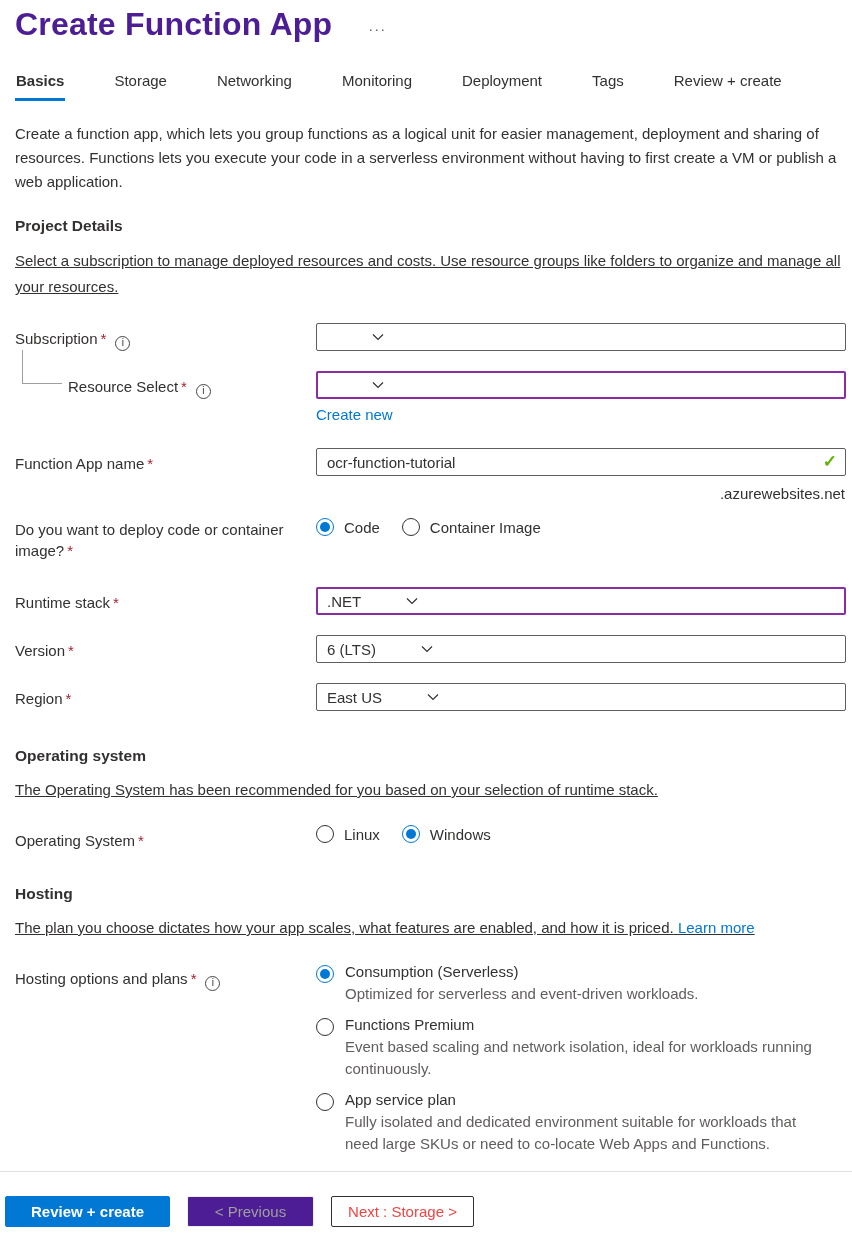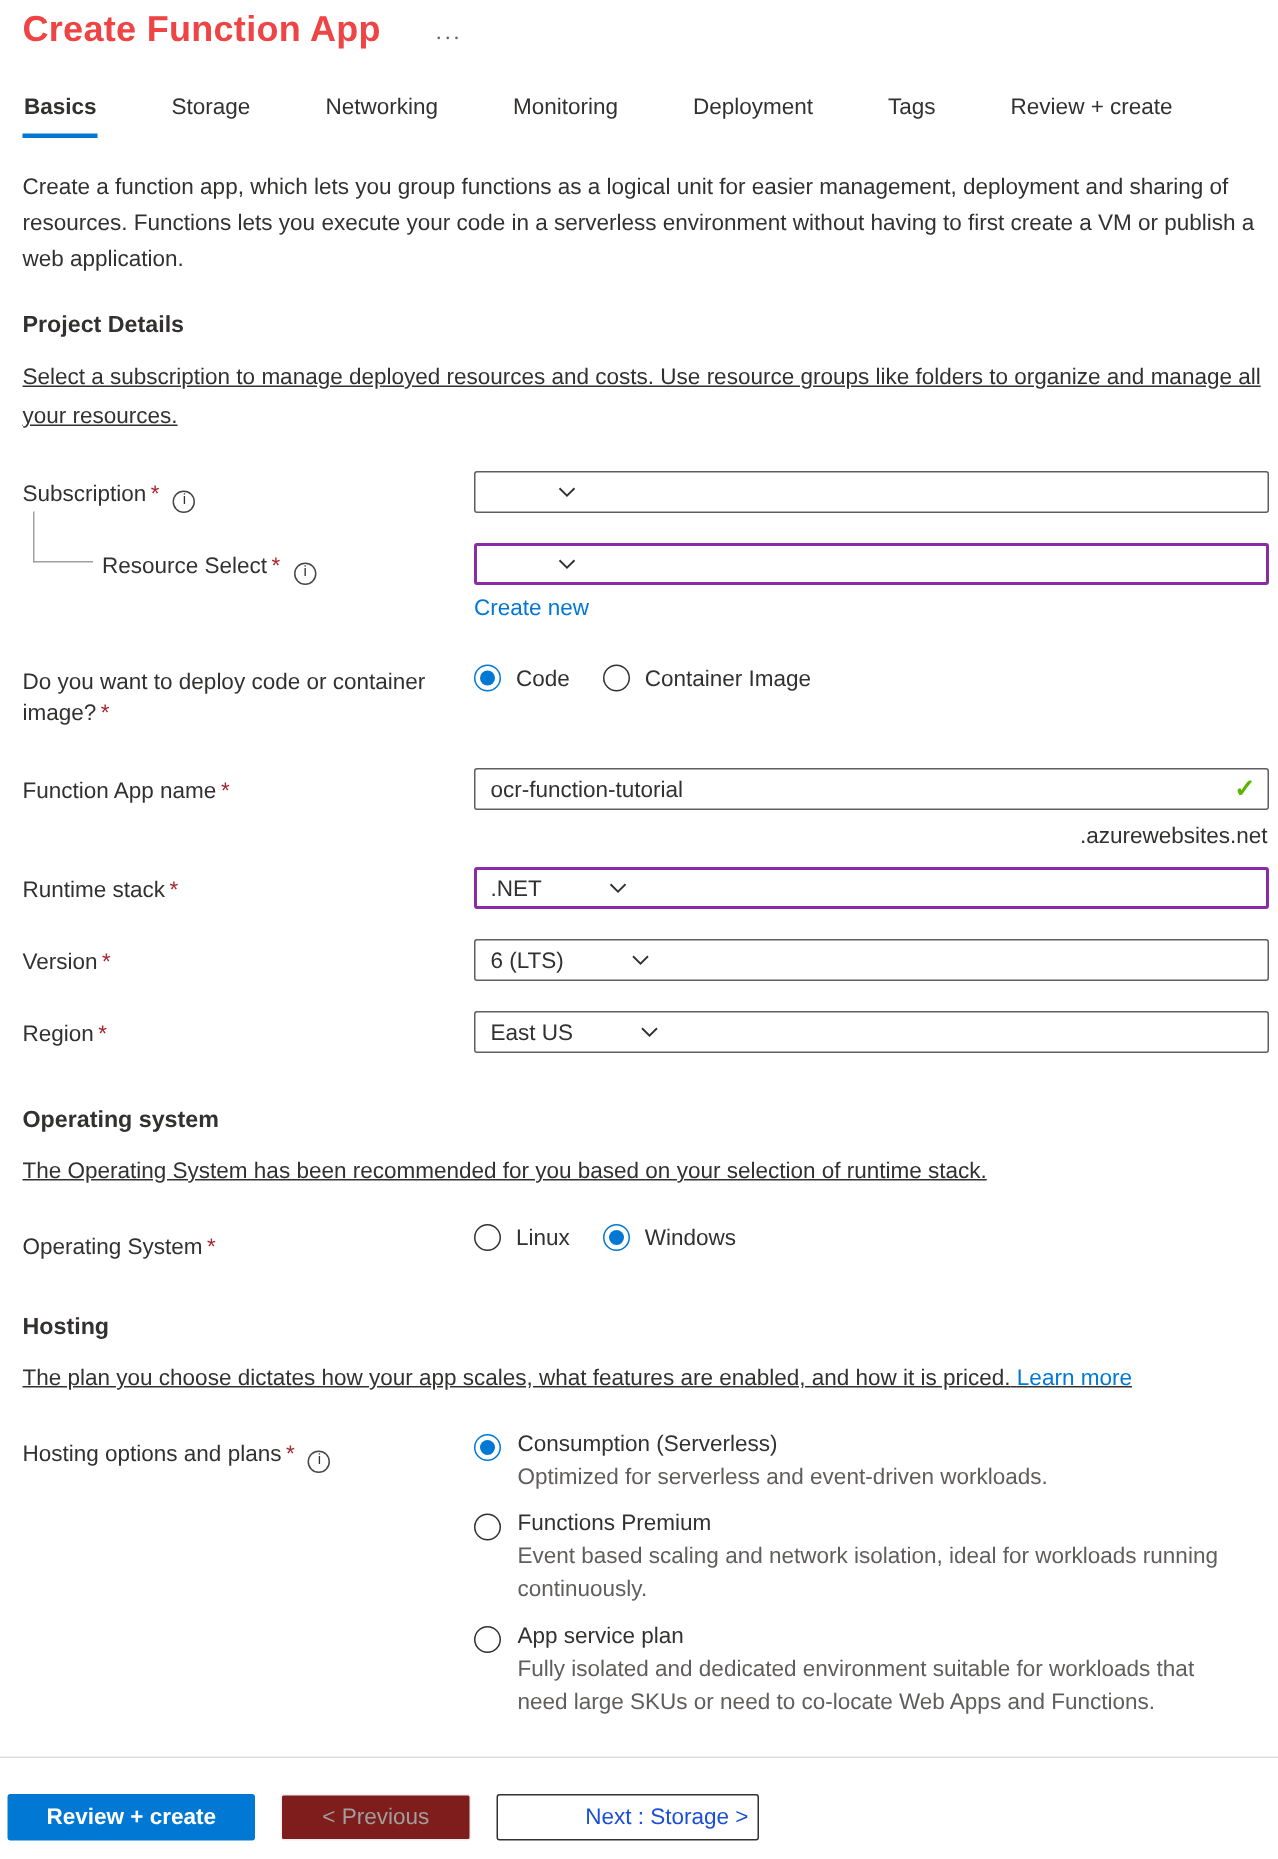--- a/index.html
+++ b/index.html
@@ -3,21 +3,21 @@
 <meta charset="utf-8">
 <style>
   * { box-sizing: border-box; }
   html,body { margin:0; padding:0; background:#fff; }
   body { font-family:"Liberation Sans", sans-serif; color:#323130; }
   .page { position:relative; width:852px; height:1239px; background:#fff; overflow:hidden; }
   .content { padding:6px 6px 0 15px; }
 
   
   .title-row { display:flex; align-items:center; gap:36px; }
-  .page-title { font-size:24px; font-weight:700; color:#ef4444; letter-spacing:0.2px; }
+  .page-title { font-size:32px; font-weight:700; color:#4c1d95; letter-spacing:0.2px; }
   .more-icon { color:#605e5c; font-size:15px; letter-spacing:1px; margin-top:8px; cursor:pointer; }
 
   
   .tabs { display:flex; gap:48px; margin-top:29px; font-size:15px; }
   .tab { padding:0 1px 9px 1px; color:#323130; cursor:pointer; border-bottom:3px solid transparent; }
   .tab.active { font-weight:700; border-bottom-color:#0078d4; }
 
   .intro { margin-top:21px; font-size:15px; line-height:24px; max-width:836px; }
 
   .section-heading { margin-top:23px; font-size:15.5px; font-weight:700; color:#323130; }
@@ -65,22 +65,22 @@
   .hosting-option .radio { margin-top:2px; }
   .hosting-text { margin-left:11px; }
   .hosting-label { font-size:15px; color:#323130; cursor:pointer; }
   .hosting-desc { font-size:15px; color:#605e5c; line-height:22px; margin-top:3px; max-width:480px; }
 
   
   .footer { position:absolute; left:0; right:0; bottom:0; border-top:1px solid #e1dfdd;
             padding:24px 0 12px 5px; display:flex; gap:17px; background:#fff; }
   .btn { height:31px; font-size:15px; font-family:inherit; border-radius:2px; cursor:pointer; }
   .btn-primary { width:165px; background:#0078d4; border:1px solid #0078d4; color:#fff; font-weight:700; }
-  .btn-disabled { width:127px; background:#7f1d1d; border:1px solid #efeeec; color:#a19f9d; cursor:default; }
-  .btn-secondary { width:175px; background:#fff; border:1px solid #323130; color:#1d4ed8;text-align:right; }
+  .btn-disabled { width:127px; background:#4c1d95; border:1px solid #efeeec; color:#a19f9d; cursor:default; }
+  .btn-secondary { width:143px; background:#fff; border:1px solid #323130; color:#ef4444; }
 </style>
 </head>
 <body>
 
 <div class="page">
   <div class="content">
 
     <div class="title-row">
       <span class="page-title">Create Function App</span>
       <span class="more-icon">···</span>
@@ -131,45 +131,45 @@
               <svg width="14" height="14" viewBox="0 0 14 14">
                   <path d="M2 4.5 L7 9.5 L12 4.5" fill="none" stroke="#323130" stroke-width="1.2"></path>
                 </svg>
             </span>
           </div>
           <a class="link create-new">Create new</a>
         </div>
       </div>
 
 
+      <div class="form-row" style="margin-bottom:12px;">
+        <div class="label-col">
+          <span>Function App name</span><span class="required-mark">*</span>
+        </div>
+        <div class="field-col">
+          <div class="text-input-wrap">
+            <input class="text-input" type="text" value="ocr-function-tutorial" style="">
+            <span class="check-icon">✓</span>
+          </div>
+          <div class="field-suffix">.azurewebsites.net</div>
+        </div>
+      </div>
+
       <div class="form-row" style="margin-bottom:26px;">
         <div class="label-col">
           <span>Do you want to deploy code or container image?</span><span class="required-mark">*</span>
         </div>
         <div class="field-col">
           <div class="radio-row">
             <span class="radio selected"></span>
             <span class="radio-label">Code</span>
             <span class="radio-gap"></span>
             <span class="radio"></span>
             <span class="radio-label">Container Image</span>
           </div>
-        </div>
-      </div>
-
-      <div class="form-row" style="margin-bottom:12px;">
-        <div class="label-col">
-          <span>Function App name</span><span class="required-mark">*</span>
-        </div>
-        <div class="field-col">
-          <div class="text-input-wrap">
-            <input class="text-input" type="text" value="ocr-function-tutorial" style="">
-            <span class="check-icon">✓</span>
-          </div>
-          <div class="field-suffix">.azurewebsites.net</div>
         </div>
       </div>
 
       <div class="form-row">
         <div class="label-col">
           <span>Runtime stack</span><span class="required-mark">*</span>
         </div>
         <div class="field-col">
           <div class="dropdown dirty">
             <span>.NET</span>

